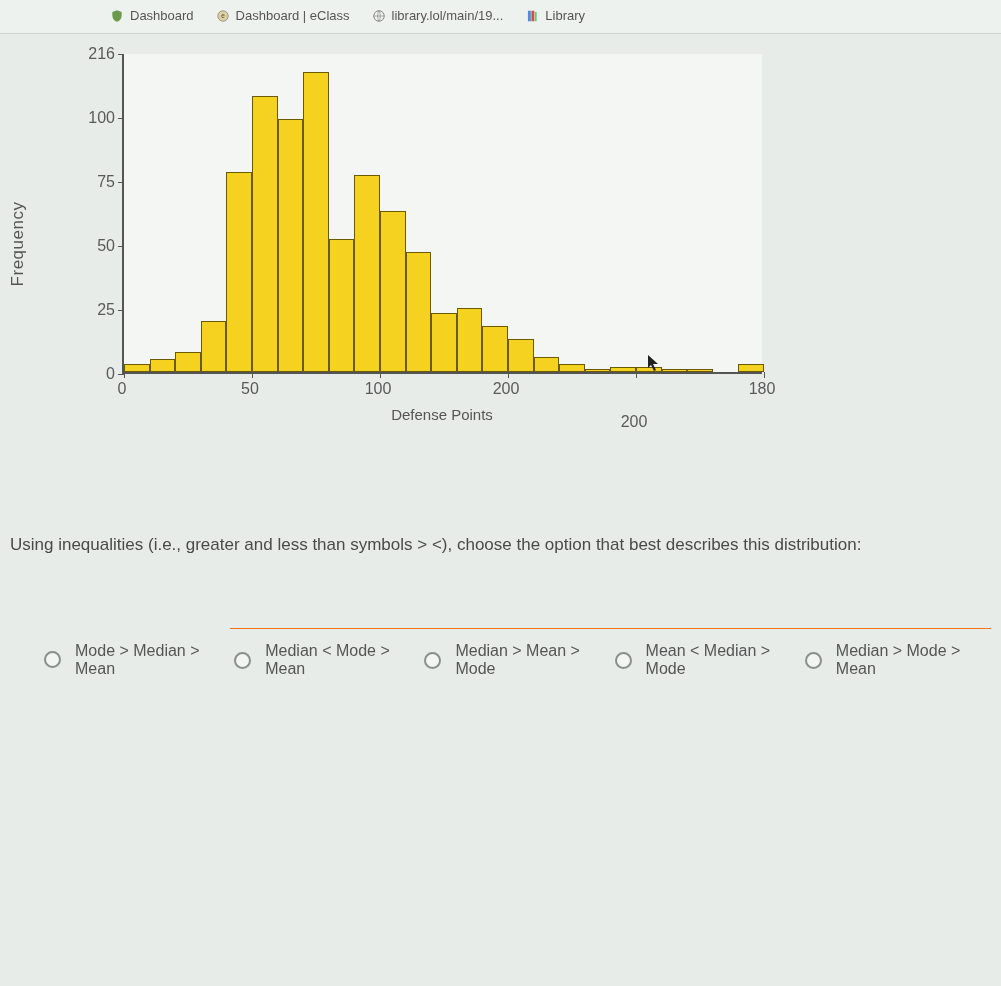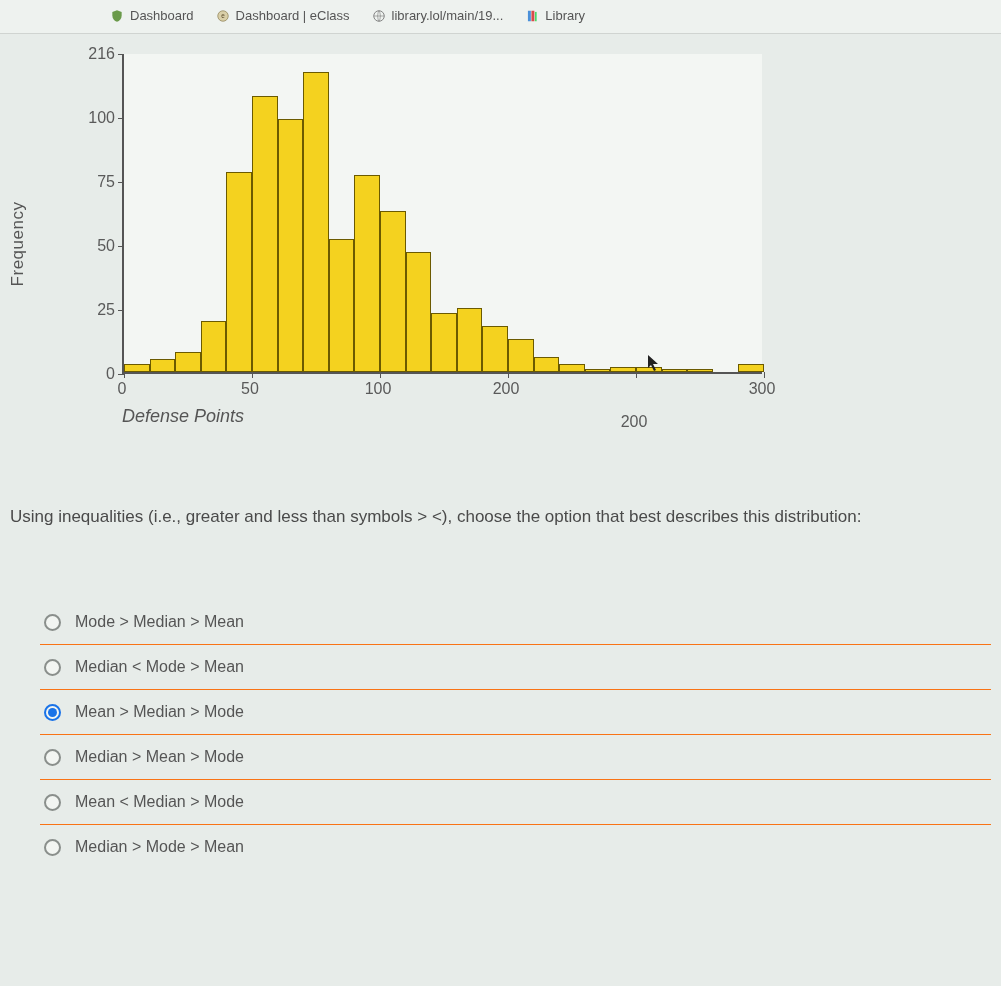--- a/index.html
+++ b/index.html
@@ -12,24 +12,24 @@
   .ylabel { position: absolute; left: -12px; top: 50%; transform: translate(-50%, -50%) rotate(-90deg); font-size: 17px; color: #555; letter-spacing: 0.5px; }
   .yticks { position: absolute; left: 35px; top: 0; height: 100%; width: 50px; }
   .ytick { position: absolute; right: 0; transform: translateY(-50%); font-size: 16px; color: #5a5a5a; text-align: right; width: 50px; }
   .plot { position: absolute; left: 92px; top: 10px; width: 640px; height: 320px; border-left: 2px solid #555; border-bottom: 2px solid #555; background: #f3f6f3; }
   .plot .tickmark { position: absolute; width: 1px; height: 6px; background: #555; bottom: -6px; }
   .plot .ytickmark { position: absolute; height: 1px; width: 6px; background: #555; left: -6px; }
   .bars { position: absolute; left: 0; bottom: 0; width: 100%; height: 100%; }
   .bar { position: absolute; bottom: 0; background: #f4d21f; border: 1px solid #6b5a00; }
   .xticks { position: absolute; left: 92px; top: 336px; width: 640px; height: 24px; }
   .xtick { position: absolute; transform: translateX(-50%); font-size: 16px; color: #5a5a5a; }
-  .xlabel { position: absolute; left: 92px; top: 362px; width: 640px; font-size: 18px; color: #555; font-style: italic; }
+  .xlabel { position: absolute; left: 92px; top: 362px; width: 640px; text-align: center; font-size: 15px; color: #555; }
   .cursor-arrow { position: absolute; font-size: 16px; color: #222; }
-  .question { margin: 60px 10px 0 10px; font-size: 17px; line-height: 1.55; color: #4a4a4a; }
-  .options { margin: 70px 10px 0 40px; display: flex; flex-direction: column; }
+  .question { margin: 88px 10px 0 10px; font-size: 17px; line-height: 1.55; color: #4a4a4a; }
+  .options { margin: 70px 10px 0 40px; display: flex; flex-direction: row; }
   .opt { display: flex; align-items: center; gap: 14px; padding: 13px 4px; border-top: 1px solid #f97316; font-size: 16px; color: #555; }
   .opt:first-child { border-top: none; }
   .radio { width: 17px; height: 17px; border-radius: 50%; border: 2px solid #8a8f8c; background: #f2f5f2; display: inline-flex; align-items: center; justify-content: center; flex-shrink: 0; }
   .radio.sel { border-color: #1a73e8; }
   .radio.sel::after { content: ""; width: 9px; height: 9px; border-radius: 50%; background: #1a73e8; }
 </style>
 </head>
 <body>
 
 <div class="tabbar">
@@ -127,39 +127,35 @@
         <div class="tickmark" style="left: 384px;"></div>
         <div class="tickmark" style="left: 512px;"></div>
         <div class="tickmark" style="left: 640px;"></div>
       </div>
     <div class="xticks">
         <div class="xtick" style="left: 0px;">0</div>
         <div class="xtick" style="left: 128px;">50</div>
         <div class="xtick" style="left: 256px;">100</div>
         <div class="xtick" style="left: 384px;">200</div>
         <div class="xtick" style="left: 512px; margin-top: 33px;">200</div>
-        <div class="xtick" style="left: 640px;">300</div>
+        <div class="xtick" style="left: 640px;">180</div>
       </div>
     <div class="xlabel">Defense Points</div>
   </div>
 
   <div class="question">Using inequalities (i.e., greater and less than symbols &gt; &lt;), choose the option that best describes this distribution:</div>
 
   <div class="options">
       <div class="opt">
         <span class="radio"></span>
         <span>Mode &gt; Median &gt; Mean</span>
       </div>
       <div class="opt">
         <span class="radio"></span>
         <span>Median &lt; Mode &gt; Mean</span>
-      </div>
-      <div class="opt">
-        <span class="radio sel"></span>
-        <span>Mean &gt; Median &gt; Mode</span>
       </div>
       <div class="opt">
         <span class="radio"></span>
         <span>Median &gt; Mean &gt; Mode</span>
       </div>
       <div class="opt">
         <span class="radio"></span>
         <span>Mean &lt; Median &gt; Mode</span>
       </div>
       <div class="opt">

